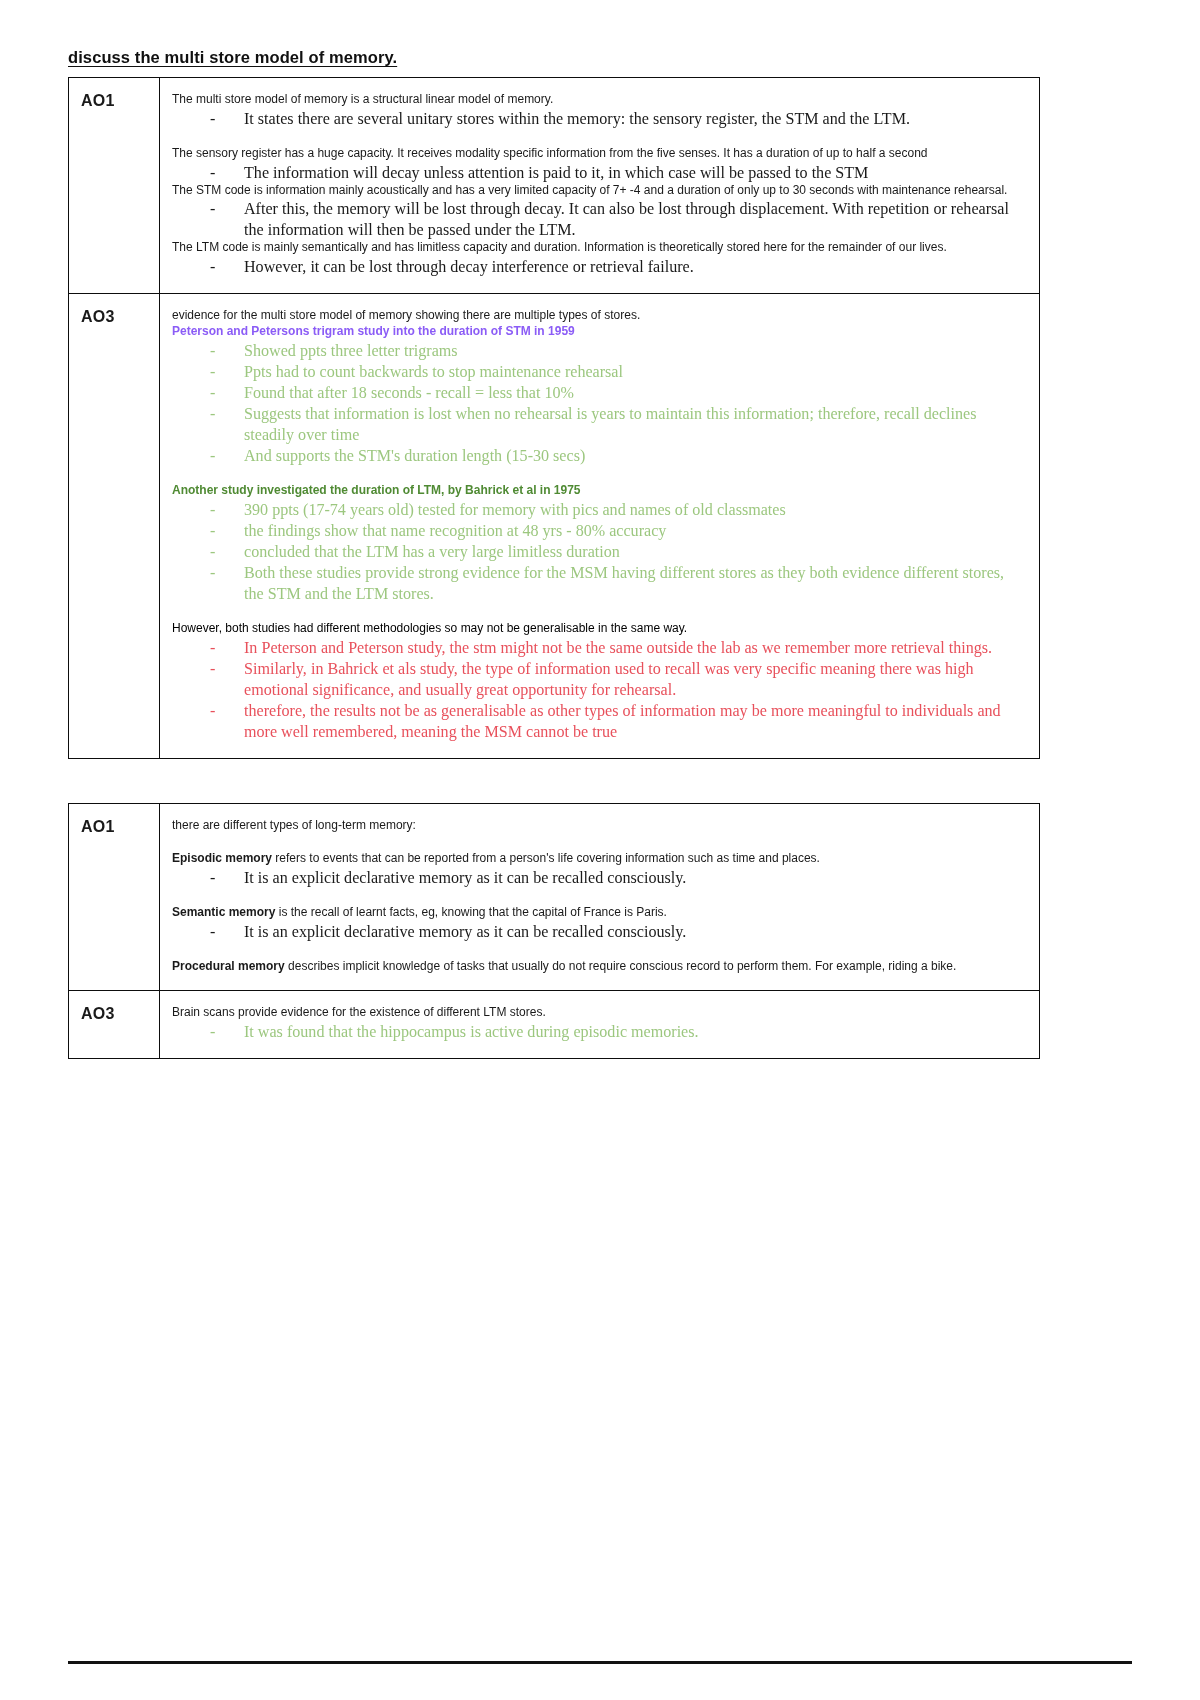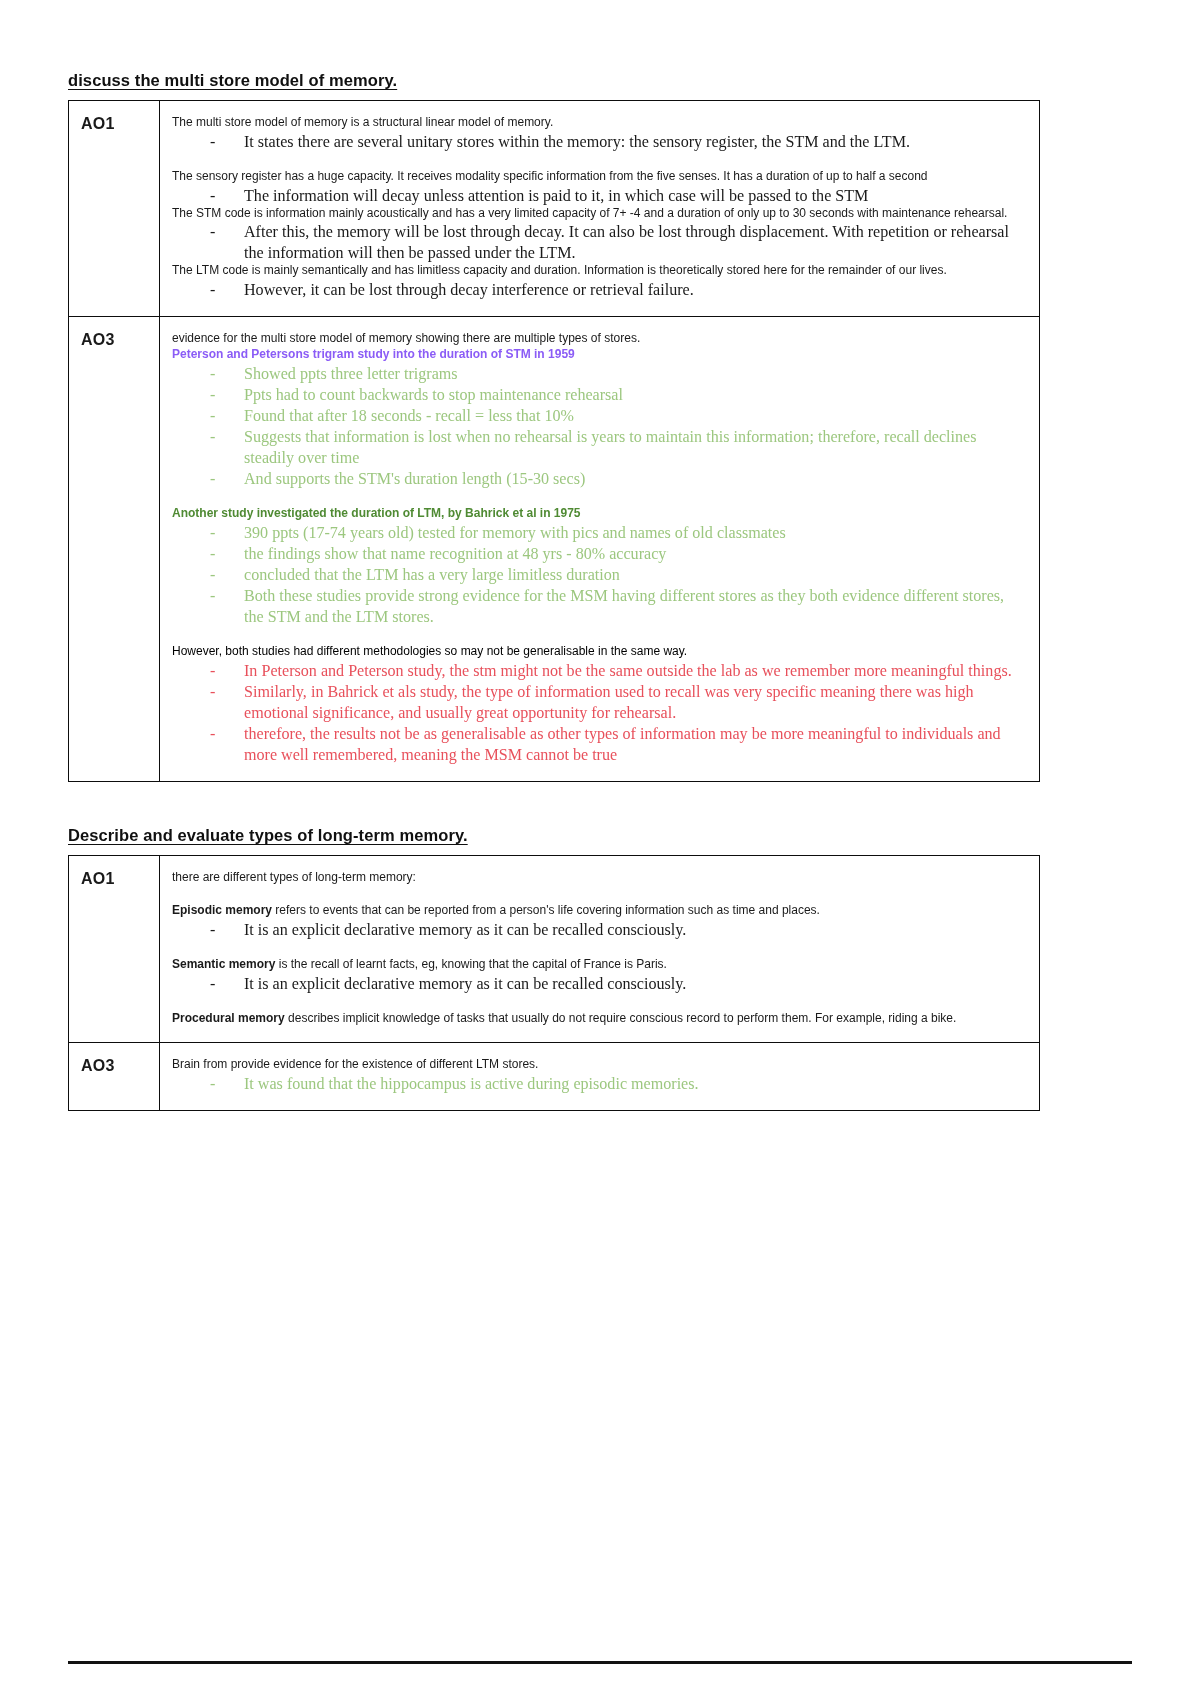--- a/index.html
+++ b/index.html
@@ -12,21 +12,21 @@
     height: 1700px;
     font-family: "Liberation Sans", sans-serif;
     color: #1a1a1a;
     -webkit-font-smoothing: antialiased;
   }
   .page {
     position: relative;
     width: 1200px;
     height: 1700px;
     box-sizing: border-box;
-    padding: 71px 66px 0 68px;
+    padding: 48px 66px 0 68px;
   }
 
   
   .section-heading {
     font-size: 16.5px;
     font-weight: bold;
     color: #101010;
     text-decoration: underline;
     text-underline-offset: 3px;
     letter-spacing: .1px;
@@ -163,33 +163,30 @@
           <p class="para green-head bold" style="color:#4f8a33;">Another study investigated the duration of LTM, by Bahrick et al in 1975</p>
           <ul class="dash green-light">
             <li>390 ppts (17-74 years old) tested for memory with pics and names of old classmates</li>
             <li>the findings show that name recognition at 48 yrs - 80% accuracy</li>
             <li>concluded that the LTM has a very large limitless duration</li>
             <li>Both these studies provide strong evidence for the MSM having different stores as they both evidence different stores, the STM and the LTM stores.</li>
           </ul>
           <div class="block-spacer"></div>
           <p class="para red-strong" style="color:#000000;">However, both studies had different methodologies so may not be generalisable in the same way.</p>
           <ul class="dash red">
-            <li>In Peterson and Peterson study, the stm might not be the same outside the lab as we remember more meaningful things.</li>
+            <li>In Peterson and Peterson study, the stm might not be the same outside the lab as we remember more retrieval things.</li>
             <li>Similarly, in Bahrick et als study, the type of information used to recall was very specific meaning there was high emotional significance, and usually great opportunity for rehearsal.</li>
             <li>therefore, the results not be as generalisable as other types of information may be more meaningful to individuals and more well remembered, meaning the MSM cannot be true</li>
           </ul>
         </td>
       </tr>
     </tbody>
   </table>
 
   <div class="second-table-wrap">
-    <div class="heading-wrap">
-      <span class="section-heading">Describe and evaluate types of long-term memory.</span>
-    </div>
 
     <table class="qtable">
       <tbody>
         <tr>
           <td class="ao-label">AO1</td>
           <td class="ao-body">
             <p class="para">there are different types of long-term memory:</p>
             <div class="block-spacer"></div>
             <p class="para">
               <span class="bold">Episodic memory</span><span> refers to events that can be reported from a person's life covering information such as time and places.</span>
@@ -207,21 +204,21 @@
             <div class="block-spacer"></div>
             <p class="para">
               <span class="bold">Procedural memory</span><span> describes implicit knowledge of tasks that usually do not require conscious record to perform them. For example, riding a bike.</span>
             </p>
           </td>
         </tr>
 
         <tr>
           <td class="ao-label">AO3</td>
           <td class="ao-body">
-            <p class="para green-light">Brain from provide evidence for the existence of different LTM stores.</p>
+            <p class="para green-light">Brain scans provide evidence for the existence of different LTM stores.</p>
             <ul class="dash green-light">
               <li>It was found that the hippocampus is active during episodic memories.</li>
             </ul>
           </td>
         </tr>
       </tbody>
     </table>
   </div>
 
   <div class="footer-rule"></div>

